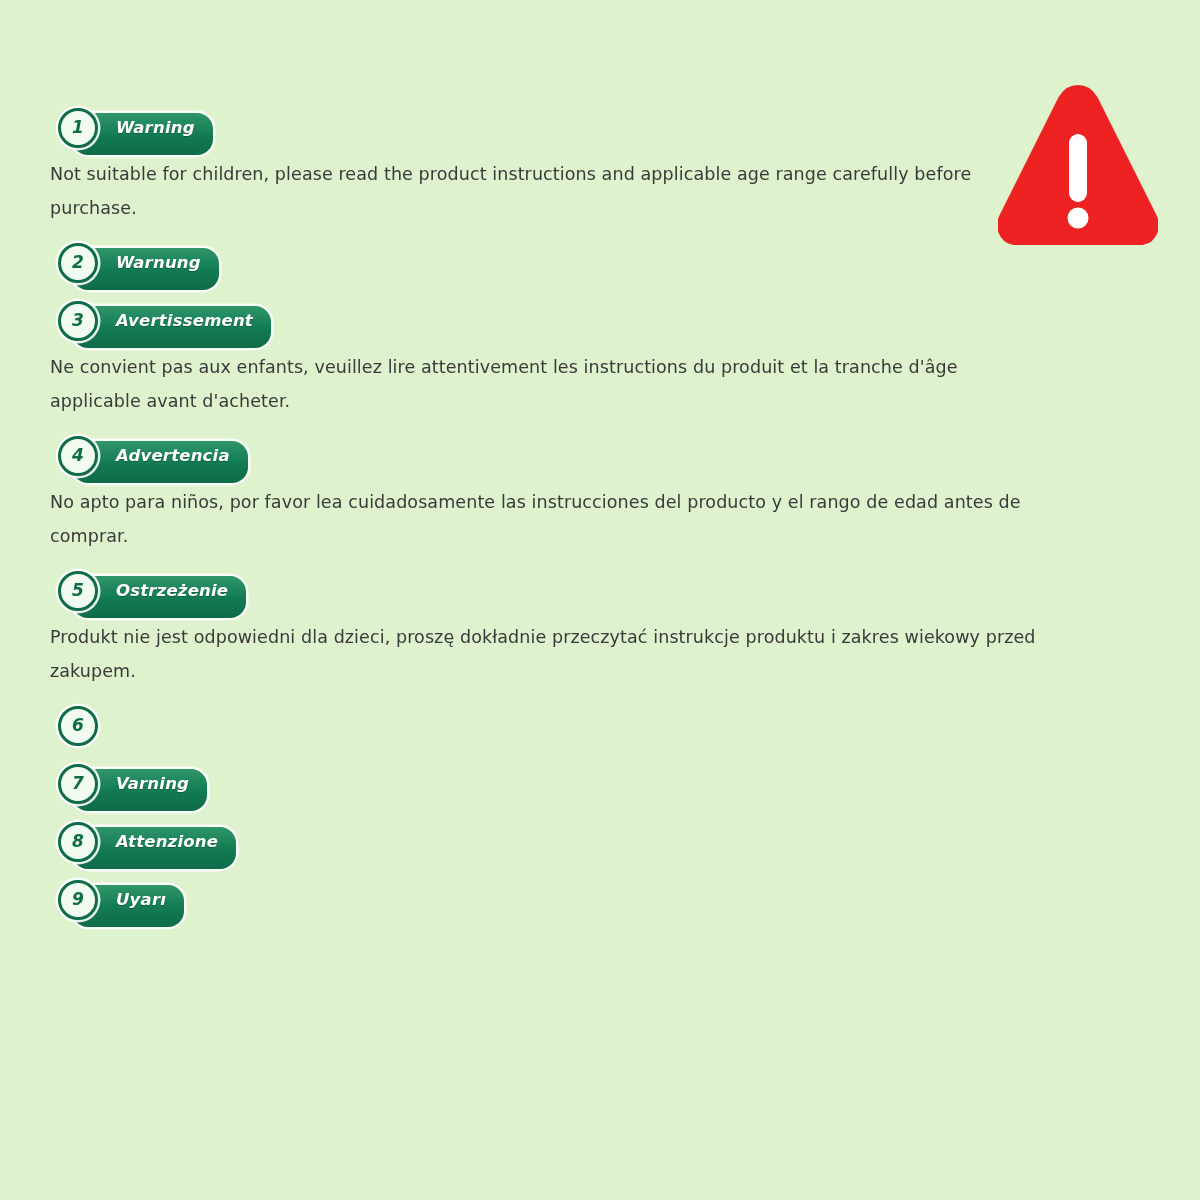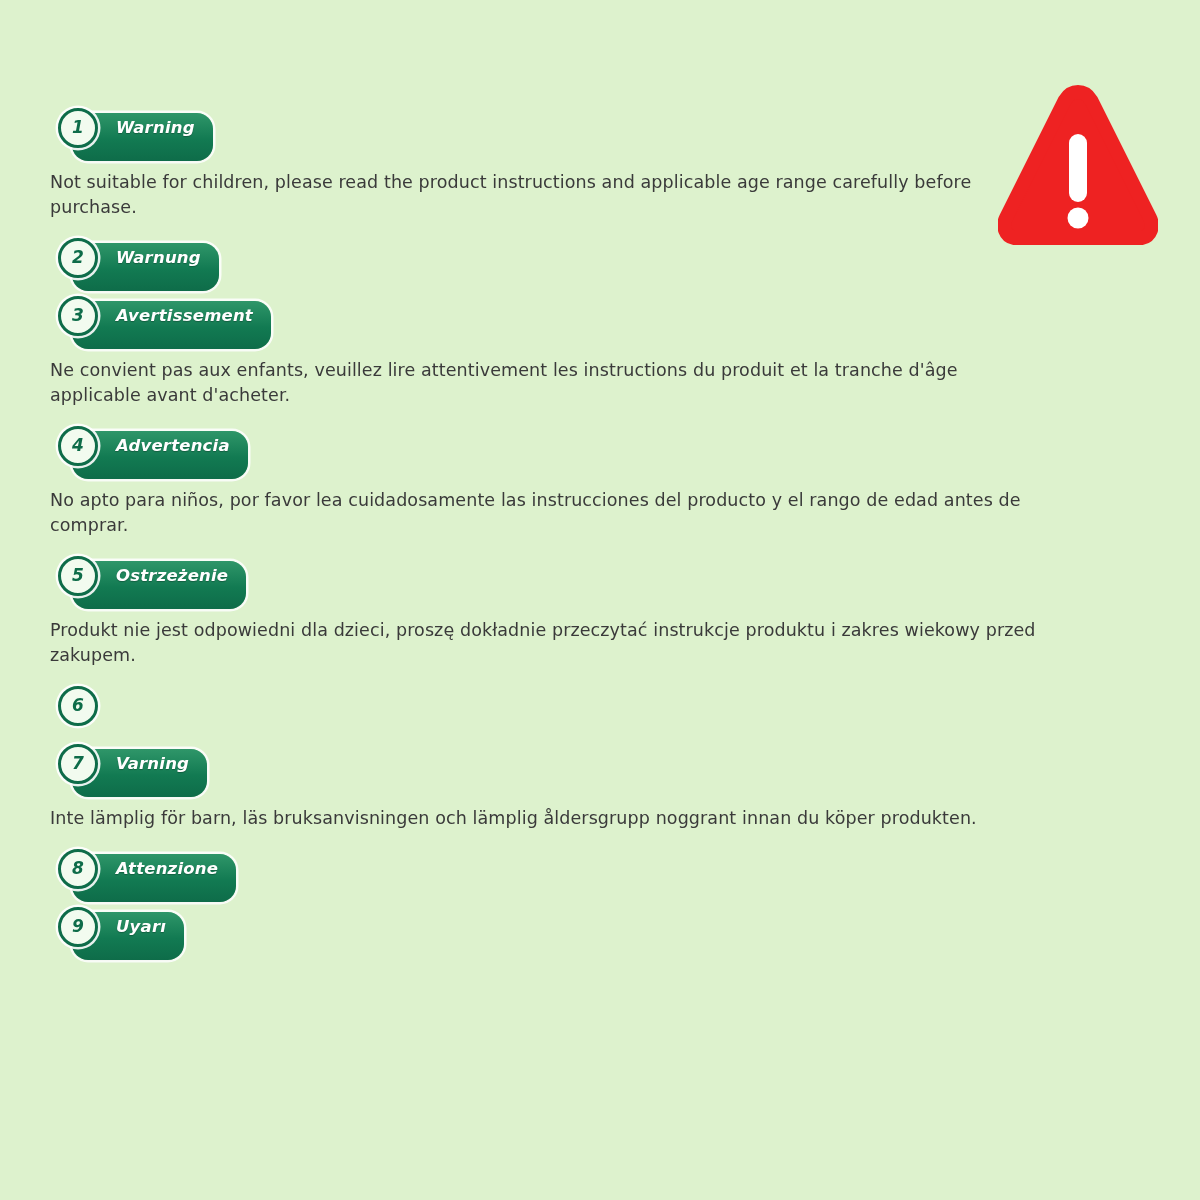--- a/index.html
+++ b/index.html
@@ -53,21 +53,21 @@
     position: relative;
     height: 40px;
     display: block;
   }
 
   
   .label-pill {
     position: absolute;
     left: 22px;
     top: 5px;
-    height: 48px;
+    height: 42px;
     line-height: 30px;
     padding: 0 18px 0 44px;
     border-radius: 16px;
     background: linear-gradient(180deg, #2f9669 0%, #127a52 55%, #0e6c49 100%);
     color: #ffffff;
     font-size: 16.5px;
     font-weight: bold;
     font-style: italic;
     letter-spacing: 0.2px;
     white-space: nowrap;
@@ -89,24 +89,24 @@
     box-sizing: border-box;
     color: #0e6c49;
     font-size: 17px;
     font-weight: bold;
     font-style: italic;
     text-align: center;
     line-height: 33px;
   }
 
   .warning-text {
-    margin-top: 22px;
+    margin-top: 9px;
     color: #3a3a3a;
     font-size: 17.5px;
-    line-height: 25px;
+    line-height: 34px;
     max-width: 990px;
     letter-spacing: 0.1px;
   }
 </style>
 </head>
 <body>
 
 <div id="page">
 
   <div id="warning-triangle">
@@ -169,21 +169,20 @@
       <div class="badge-row">
         <div class="num-circle">6</div>
       </div>
     </div>
 
     <div class="warning-block">
       <div class="badge-row">
         <div class="label-pill">Varning</div>
         <div class="num-circle">7</div>
       </div>
-      <div class="warning-text">Inte lämplig för barn, läs bruksanvisningen och lämplig åldersgrupp noggrant innan du köper produkten.</div>
     </div>
 
     <div class="warning-block">
       <div class="badge-row">
         <div class="label-pill">Attenzione</div>
         <div class="num-circle">8</div>
       </div>
     </div>
 
     <div class="warning-block">

